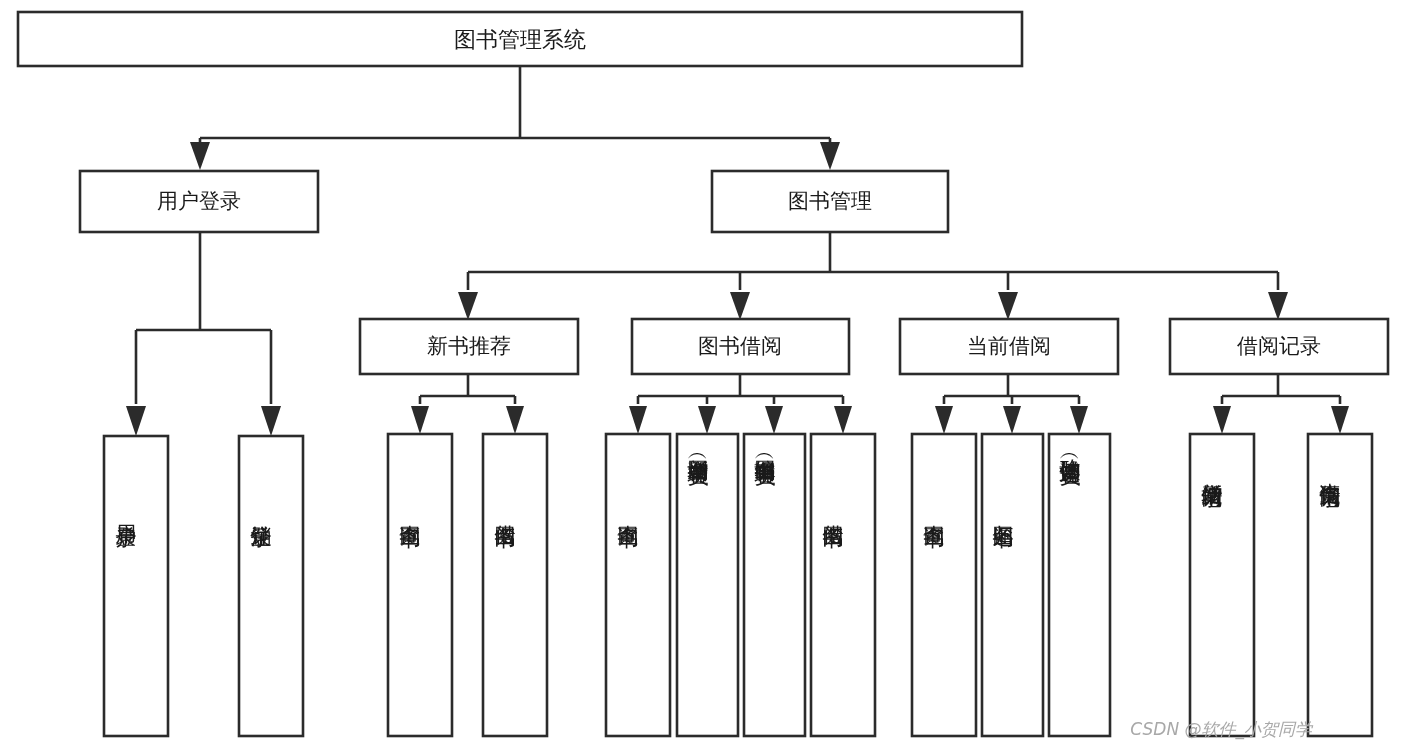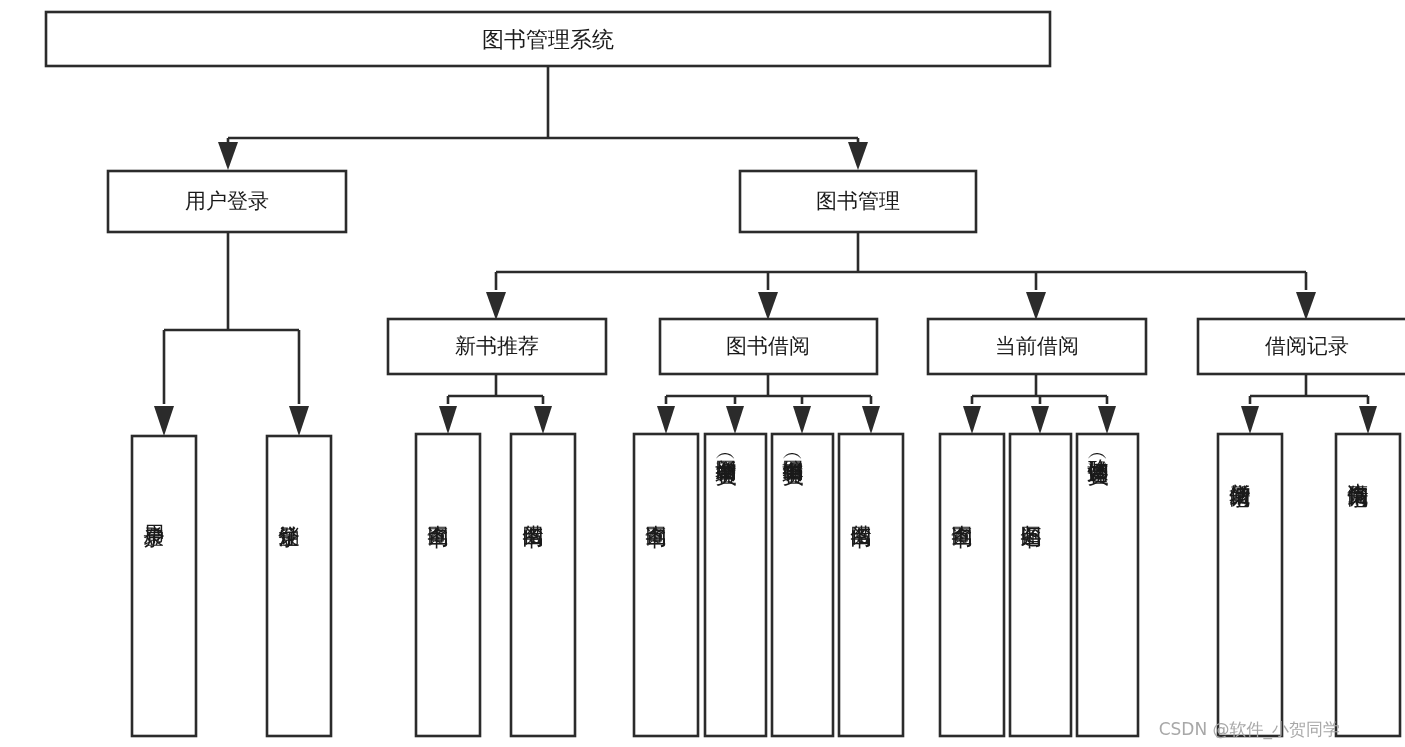--- a/index.html
+++ b/index.html
@@ -11,21 +11,20 @@
     width: 1405px;
     height: 747px;
     font-family: "DejaVu Sans", "Liberation Sans", sans-serif;
     overflow: hidden;
   }
   #diagram-root {
     position: relative;
     width: 1326px;
     height: 747px;
     background: #ffffff;
-    margin-left: 28px;
   }
   svg#flow {
     position: absolute;
     left: 0;
     top: 0;
     width: 1405px;
     height: 747px;
   }
   .box-rect {
     fill: #ffffff;
@@ -69,20 +68,21 @@
   }
   .watermark {
     position: absolute;
     right: 14px;
     bottom: 6px;
     font-family: "DejaVu Sans", "Liberation Sans", sans-serif;
     font-size: 17px;
     color: #a8a8a8;
     white-space: nowrap;
     user-select: none;
+    font-style: italic;
   }
 </style>
 </head>
 <body>
 
 <div id="diagram-root">
 
   <svg id="flow" viewBox="0 0 1405 747">
 
     <g>

